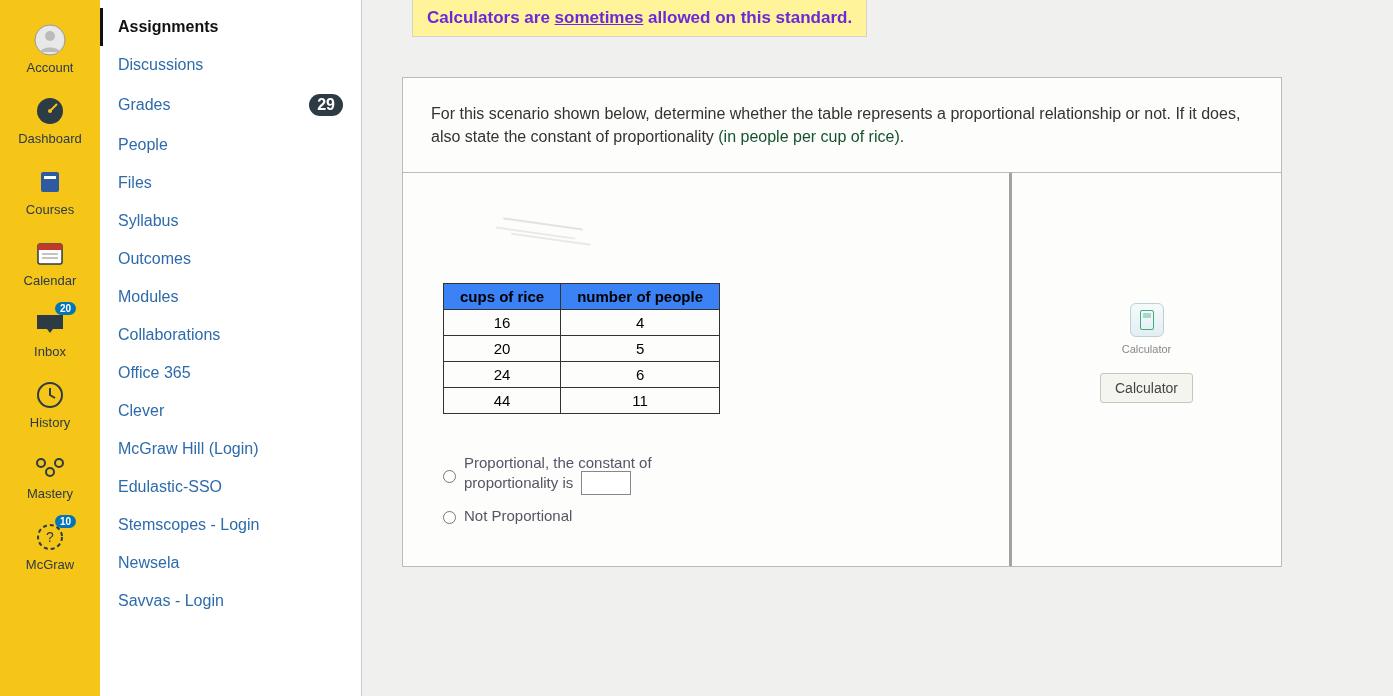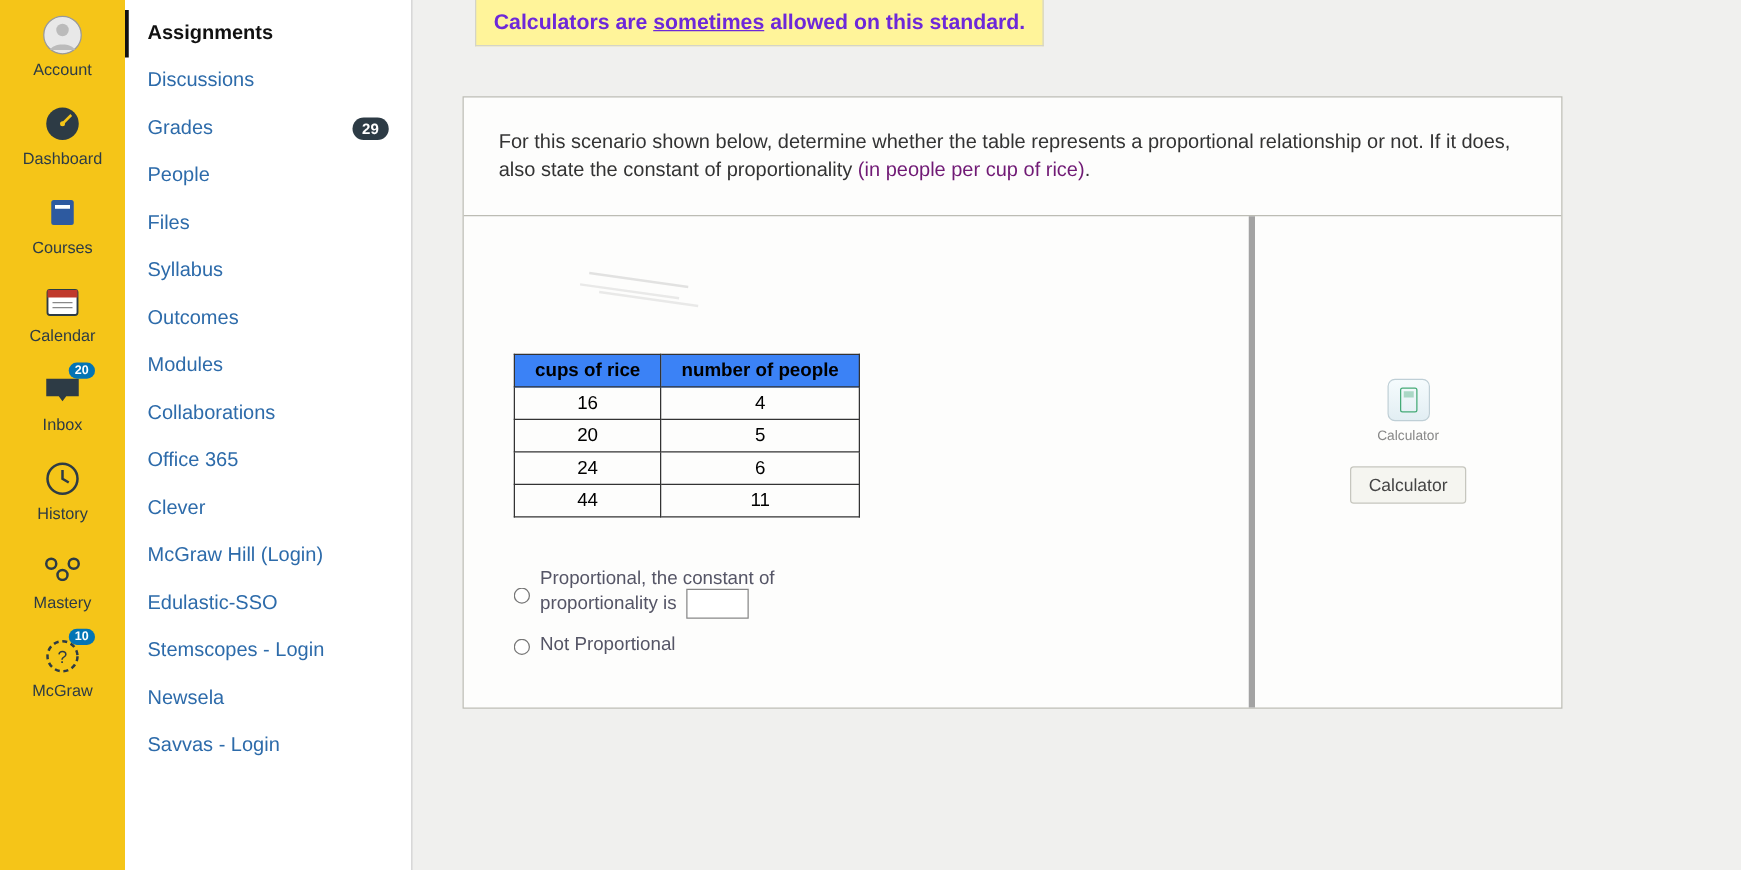--- a/index.html
+++ b/index.html
@@ -1,34 +1,34 @@
 <!DOCTYPE html>
 <html><head>
 <meta charset="utf-8">
 <style>
 * { box-sizing: border-box; margin: 0; padding: 0; }
 body { font-family: "Helvetica Neue", Arial, sans-serif; background: #f0f0ee; width: 1393px; height: 696px; overflow: hidden; display: flex; }
-.global-nav { width: 100px; background: #f5c518; display: flex; flex-direction: column; align-items: center; padding-top: 0; }
+.global-nav { width: 100px; background: #f5c518; display: flex; flex-direction: column; align-items: center; padding-top: 12px; }
 .global-nav-item { width: 100%; display: flex; flex-direction: column; align-items: center; justify-content: center; padding: 10px 0 8px; cursor: pointer; }
 .global-nav-item .icon-wrap { width: 36px; height: 36px; display: flex; align-items: center; justify-content: center; position: relative; }
 .global-nav-item .label { font-size: 13px; color: #2d3b45; margin-top: 2px; }
 .badge-small { position: absolute; top: -4px; right: -8px; background: #0374b5; color: #fff; font-size: 10px; border-radius: 8px; padding: 1px 5px; font-weight: bold; }
-.course-nav { width: 230px; background: #fff; border-right: 1px solid #ccc; padding: 8px 0; }
+.course-nav { width: 262px; background: #fff; border-right: 1px solid #ccc; padding: 8px 0; }
 .course-nav-item { padding: 10px 18px; font-size: 16px; color: #2d6baa; cursor: pointer; display: flex; align-items: center; justify-content: space-between; }
 .course-nav-item.active { color: #111; font-weight: 600; border-left: 3px solid #111; padding-left: 15px; }
-.pill-badge { background: #2d3b45; color: #fff; font-size: 12px; border-radius: 12px; padding: 2px 8px; font-weight: bold; }
+.pill-badge { background: #2d3b45; color: #fff; font-size: 16px; border-radius: 12px; padding: 2px 8px; font-weight: bold; }
 .content { flex: 1; padding: 0 20px 20px 40px; overflow: auto; }
 .banner { background: #fff49a; color: #6d28d9; font-weight: bold; font-size: 17px; padding: 8px 14px; border: 1px solid #d4d4c8; border-top: none; display: inline-block; margin-left: 10px; }
 .banner u { text-decoration: underline; }
 .question-frame { border: 1px solid #bcbcb4; background: #fdfdfc; margin-top: 40px; width: 880px; }
 .question-prompt { padding: 24px 28px; font-size: 16px; line-height: 1.45; color: #333; border-bottom: 1px solid #bcbcb4; }
-.question-prompt .hint { color: #701a75; }
+.question-prompt .hint { color: #14532d; }
 .question-body { display: flex; }
 .q-left { flex: 1; padding: 30px 30px 30px 40px; }
-.q-right { width: 250px; border-left: 5px solid #a3a3a3; padding: 130px 20px 20px; text-align: center; }
+.q-right { width: 272px; border-left: 3px solid #a3a3a3; padding: 130px 20px 20px; text-align: center; }
 .scratch { height: 70px; position: relative; }
 .scratch::after { content: ""; position: absolute; left: 60px; top: 20px; width: 80px; height: 2px; background: #bbb; transform: rotate(8deg); box-shadow: 10px 14px 0 #ccc, -6px 10px 0 #ccc; opacity: 0.4; }
 table.data { border-collapse: collapse; margin-top: 10px; }
 table.data th, table.data td { border: 1px solid #333; padding: 4px 16px; font-size: 15px; text-align: center; }
 table.data th { font-weight: bold; background: #3b82f6; }
 .answers { margin-top: 40px; font-size: 15px; color: #556; }
 .answer-row { display: flex; align-items: center; margin-bottom: 12px; gap: 8px; }
 .answer-row input[type=radio] { margin-top: 3px; }
 .const-input { width: 50px; height: 24px; border: 1px solid #888; margin-left: 4px; }
 .calc-icon { width: 34px; height: 34px; border: 1px solid #bfcfd6; border-radius: 6px; background: linear-gradient(#f5fbfd,#e2eef3); display: inline-flex; align-items: center; justify-content: center; margin-bottom: 6px; }

